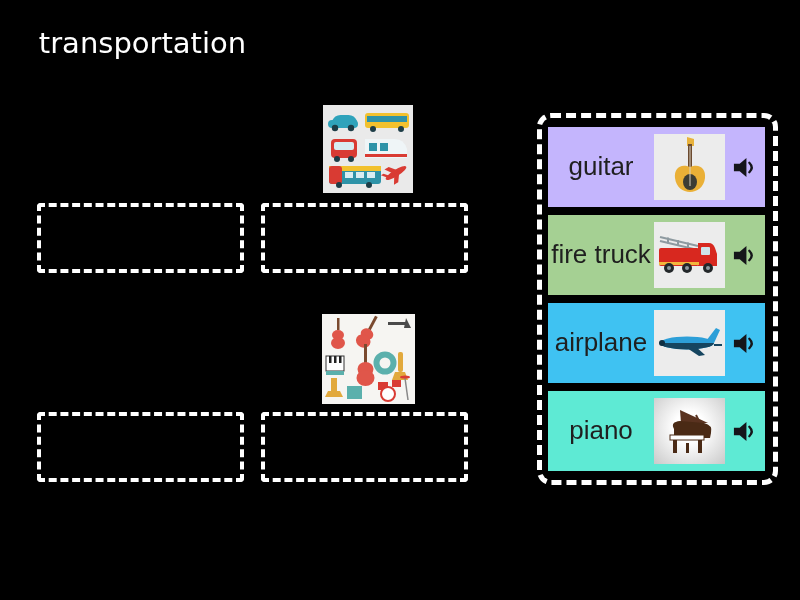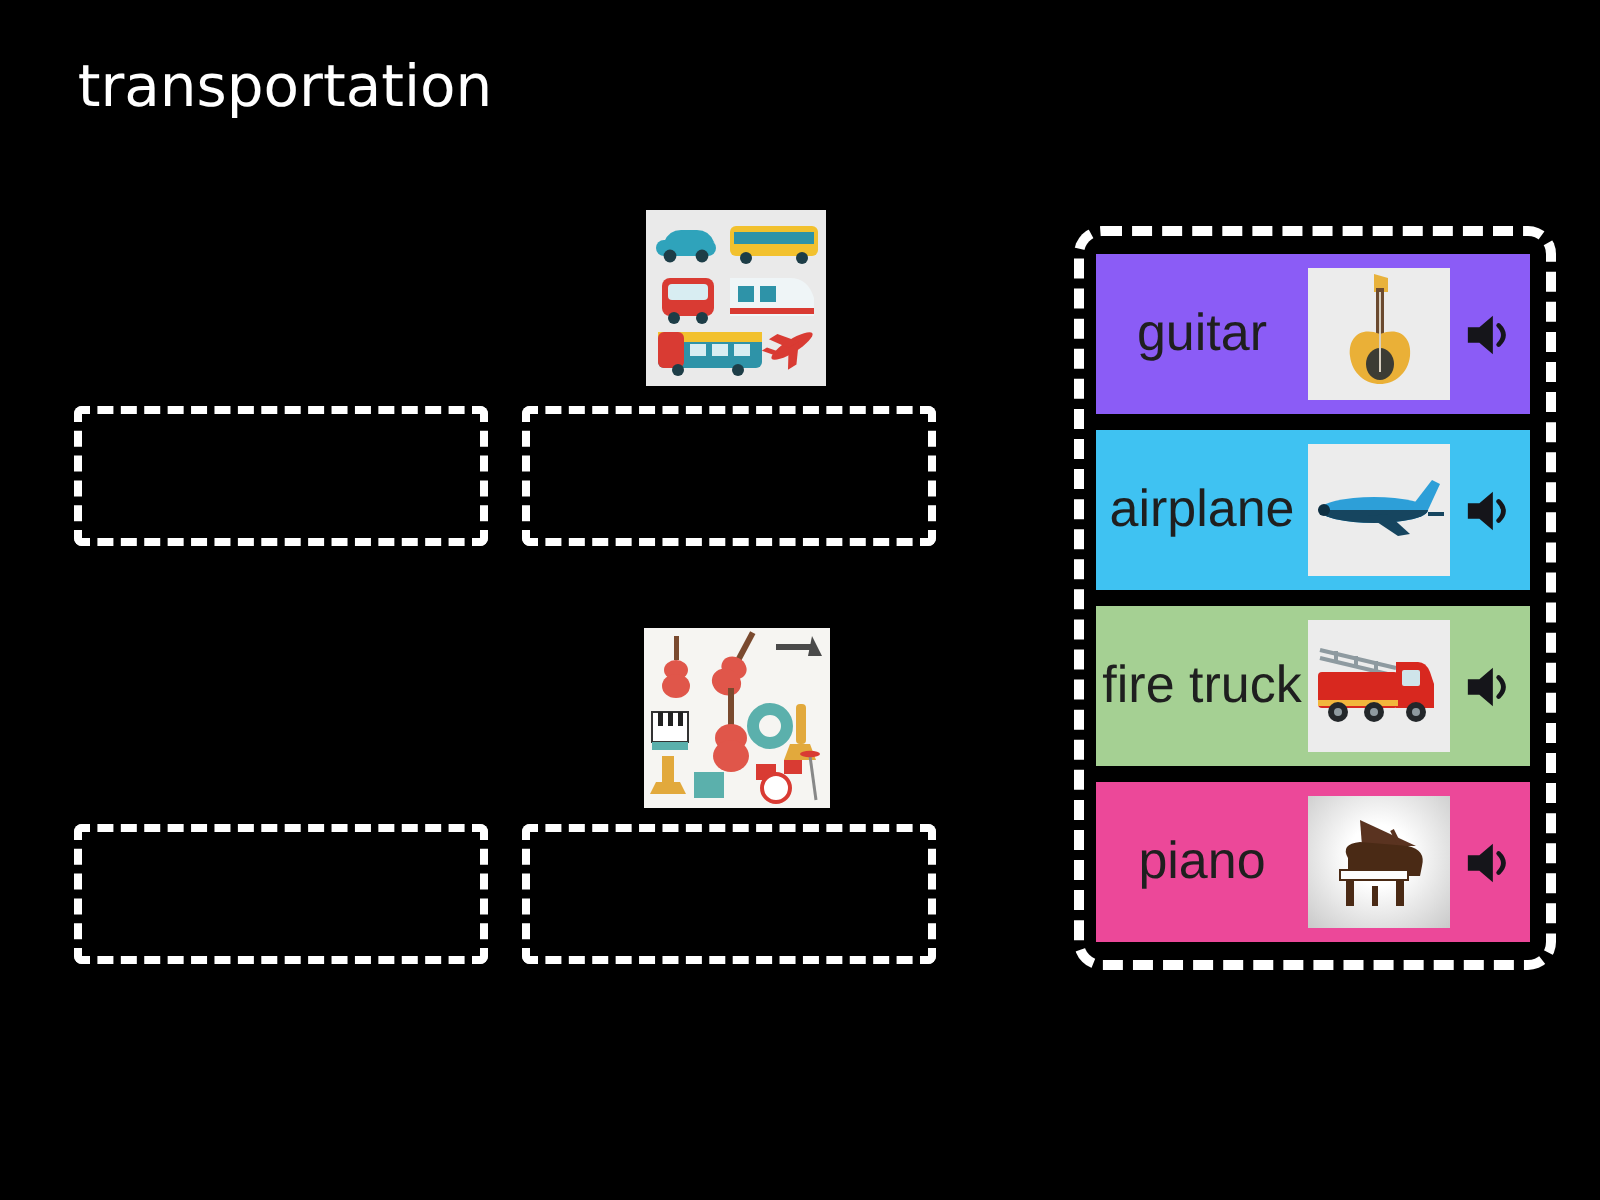--- a/index.html
+++ b/index.html
@@ -159,49 +159,29 @@
       <line x1="83" y1="64" x2="86" y2="86" stroke="#888" stroke-width="1.5"></line>
       <ellipse cx="83" cy="63" rx="5" ry="1.6" fill="#d93b33"></ellipse>
     </svg>
   </div>
 
   <div class="dropzone dz-1a"></div>
   <div class="dropzone dz-1b"></div>
 
   <aside class="items-panel">
 
-    <div class="item-card" style="background-color: #8b5cf6;">
+    <div class="item-card" style="background-color: #c4b5fd;">
       <span class="item-label">guitar</span>
       <span class="item-image">
         <svg viewBox="0 0 71 66" width="71" height="66" aria-hidden="true">
           <path d="M33 3 l7 2 v7 h-7 z" fill="#e8b23c"></path>
           <rect x="34" y="10" width="4" height="26" fill="#6b4a2f"></rect>
           <path d="M36 33 c-10 -4 -16 2 -15 11 c1 9 8 14 15 14 c7 0 14 -5 15 -14 c1 -9 -5 -15 -15 -11 z" fill="#eab037"></path>
           <ellipse cx="36" cy="48" rx="7" ry="8" fill="#3c3c34"></ellipse>
           <line x1="36" y1="12" x2="36" y2="52" stroke="#d9d0c0" stroke-width="1"></line>
-        </svg>
-      </span>
-      <span class="speaker">
-        <svg viewBox="0 0 26 26" width="25" height="25" aria-hidden="true">
-          <polygon points="2,9 8,9 15,3 15,23 8,17 2,17" fill="#15151a"></polygon>
-          <path d="M18 8 q5 5 0 10" fill="none" stroke="#15151a" stroke-width="2.4" stroke-linecap="round"></path>
-        </svg>
-      </span>
-    </div>
-
-    <div class="item-card" style="background-color: rgb(63, 194, 242);">
-      <span class="item-label">airplane</span>
-      <span class="item-image">
-        <svg viewBox="0 0 71 66" width="71" height="66" aria-hidden="true">
-          <ellipse cx="33" cy="33" rx="27" ry="6.5" fill="#2d9fd8"></ellipse>
-          <path d="M6 33 a27 6.5 0 0 0 54 0 z" fill="#16455f"></path>
-          <path d="M52 31 l10 -13 l4 2 l-6 13 z" fill="#2d9fd8"></path>
-          <path d="M30 36 l15 10 l6 -1 l-11 -10 z" fill="#16455f"></path>
-          <circle cx="8" cy="33" r="3" fill="#0e2f42"></circle>
-          <line x1="60" y1="35" x2="68" y2="35" stroke="#16455f" stroke-width="2"></line>
         </svg>
       </span>
       <span class="speaker">
         <svg viewBox="0 0 26 26" width="25" height="25" aria-hidden="true">
           <polygon points="2,9 8,9 15,3 15,23 8,17 2,17" fill="#15151a"></polygon>
           <path d="M18 8 q5 5 0 10" fill="none" stroke="#15151a" stroke-width="2.4" stroke-linecap="round"></path>
         </svg>
       </span>
     </div>
 
@@ -229,21 +209,41 @@
         </svg>
       </span>
       <span class="speaker">
         <svg viewBox="0 0 26 26" width="25" height="25" aria-hidden="true">
           <polygon points="2,9 8,9 15,3 15,23 8,17 2,17" fill="#15151a"></polygon>
           <path d="M18 8 q5 5 0 10" fill="none" stroke="#15151a" stroke-width="2.4" stroke-linecap="round"></path>
         </svg>
       </span>
     </div>
 
-    <div class="item-card" style="background-color: #ec4899;">
+    <div class="item-card" style="background-color: rgb(63, 194, 242);">
+      <span class="item-label">airplane</span>
+      <span class="item-image">
+        <svg viewBox="0 0 71 66" width="71" height="66" aria-hidden="true">
+          <ellipse cx="33" cy="33" rx="27" ry="6.5" fill="#2d9fd8"></ellipse>
+          <path d="M6 33 a27 6.5 0 0 0 54 0 z" fill="#16455f"></path>
+          <path d="M52 31 l10 -13 l4 2 l-6 13 z" fill="#2d9fd8"></path>
+          <path d="M30 36 l15 10 l6 -1 l-11 -10 z" fill="#16455f"></path>
+          <circle cx="8" cy="33" r="3" fill="#0e2f42"></circle>
+          <line x1="60" y1="35" x2="68" y2="35" stroke="#16455f" stroke-width="2"></line>
+        </svg>
+      </span>
+      <span class="speaker">
+        <svg viewBox="0 0 26 26" width="25" height="25" aria-hidden="true">
+          <polygon points="2,9 8,9 15,3 15,23 8,17 2,17" fill="#15151a"></polygon>
+          <path d="M18 8 q5 5 0 10" fill="none" stroke="#15151a" stroke-width="2.4" stroke-linecap="round"></path>
+        </svg>
+      </span>
+    </div>
+
+    <div class="item-card" style="background-color: #5eead4;">
       <span class="item-label">piano</span>
       <span class="item-image piano-bg">
         <svg viewBox="0 0 71 66" width="71" height="66" aria-hidden="true">
           <g fill="#4a2a15">
             <polygon points="26,12 54,25 27,25" fill="#5a3320"></polygon>
             <line x1="42" y1="17" x2="46" y2="25" stroke="#5a3320" stroke-width="2"></line>
             <path d="M20 31 q-4 -7 6 -8 l24 2 q9 2 7 10 l-1 5 h-36 z"></path>
             <rect x="16" y="37" width="34" height="5" fill="#fdfdfd" stroke="#4a2a15" stroke-width="1"></rect>
             <rect x="19" y="42" width="4" height="13"></rect>
             <rect x="44" y="42" width="4" height="13"></rect>

